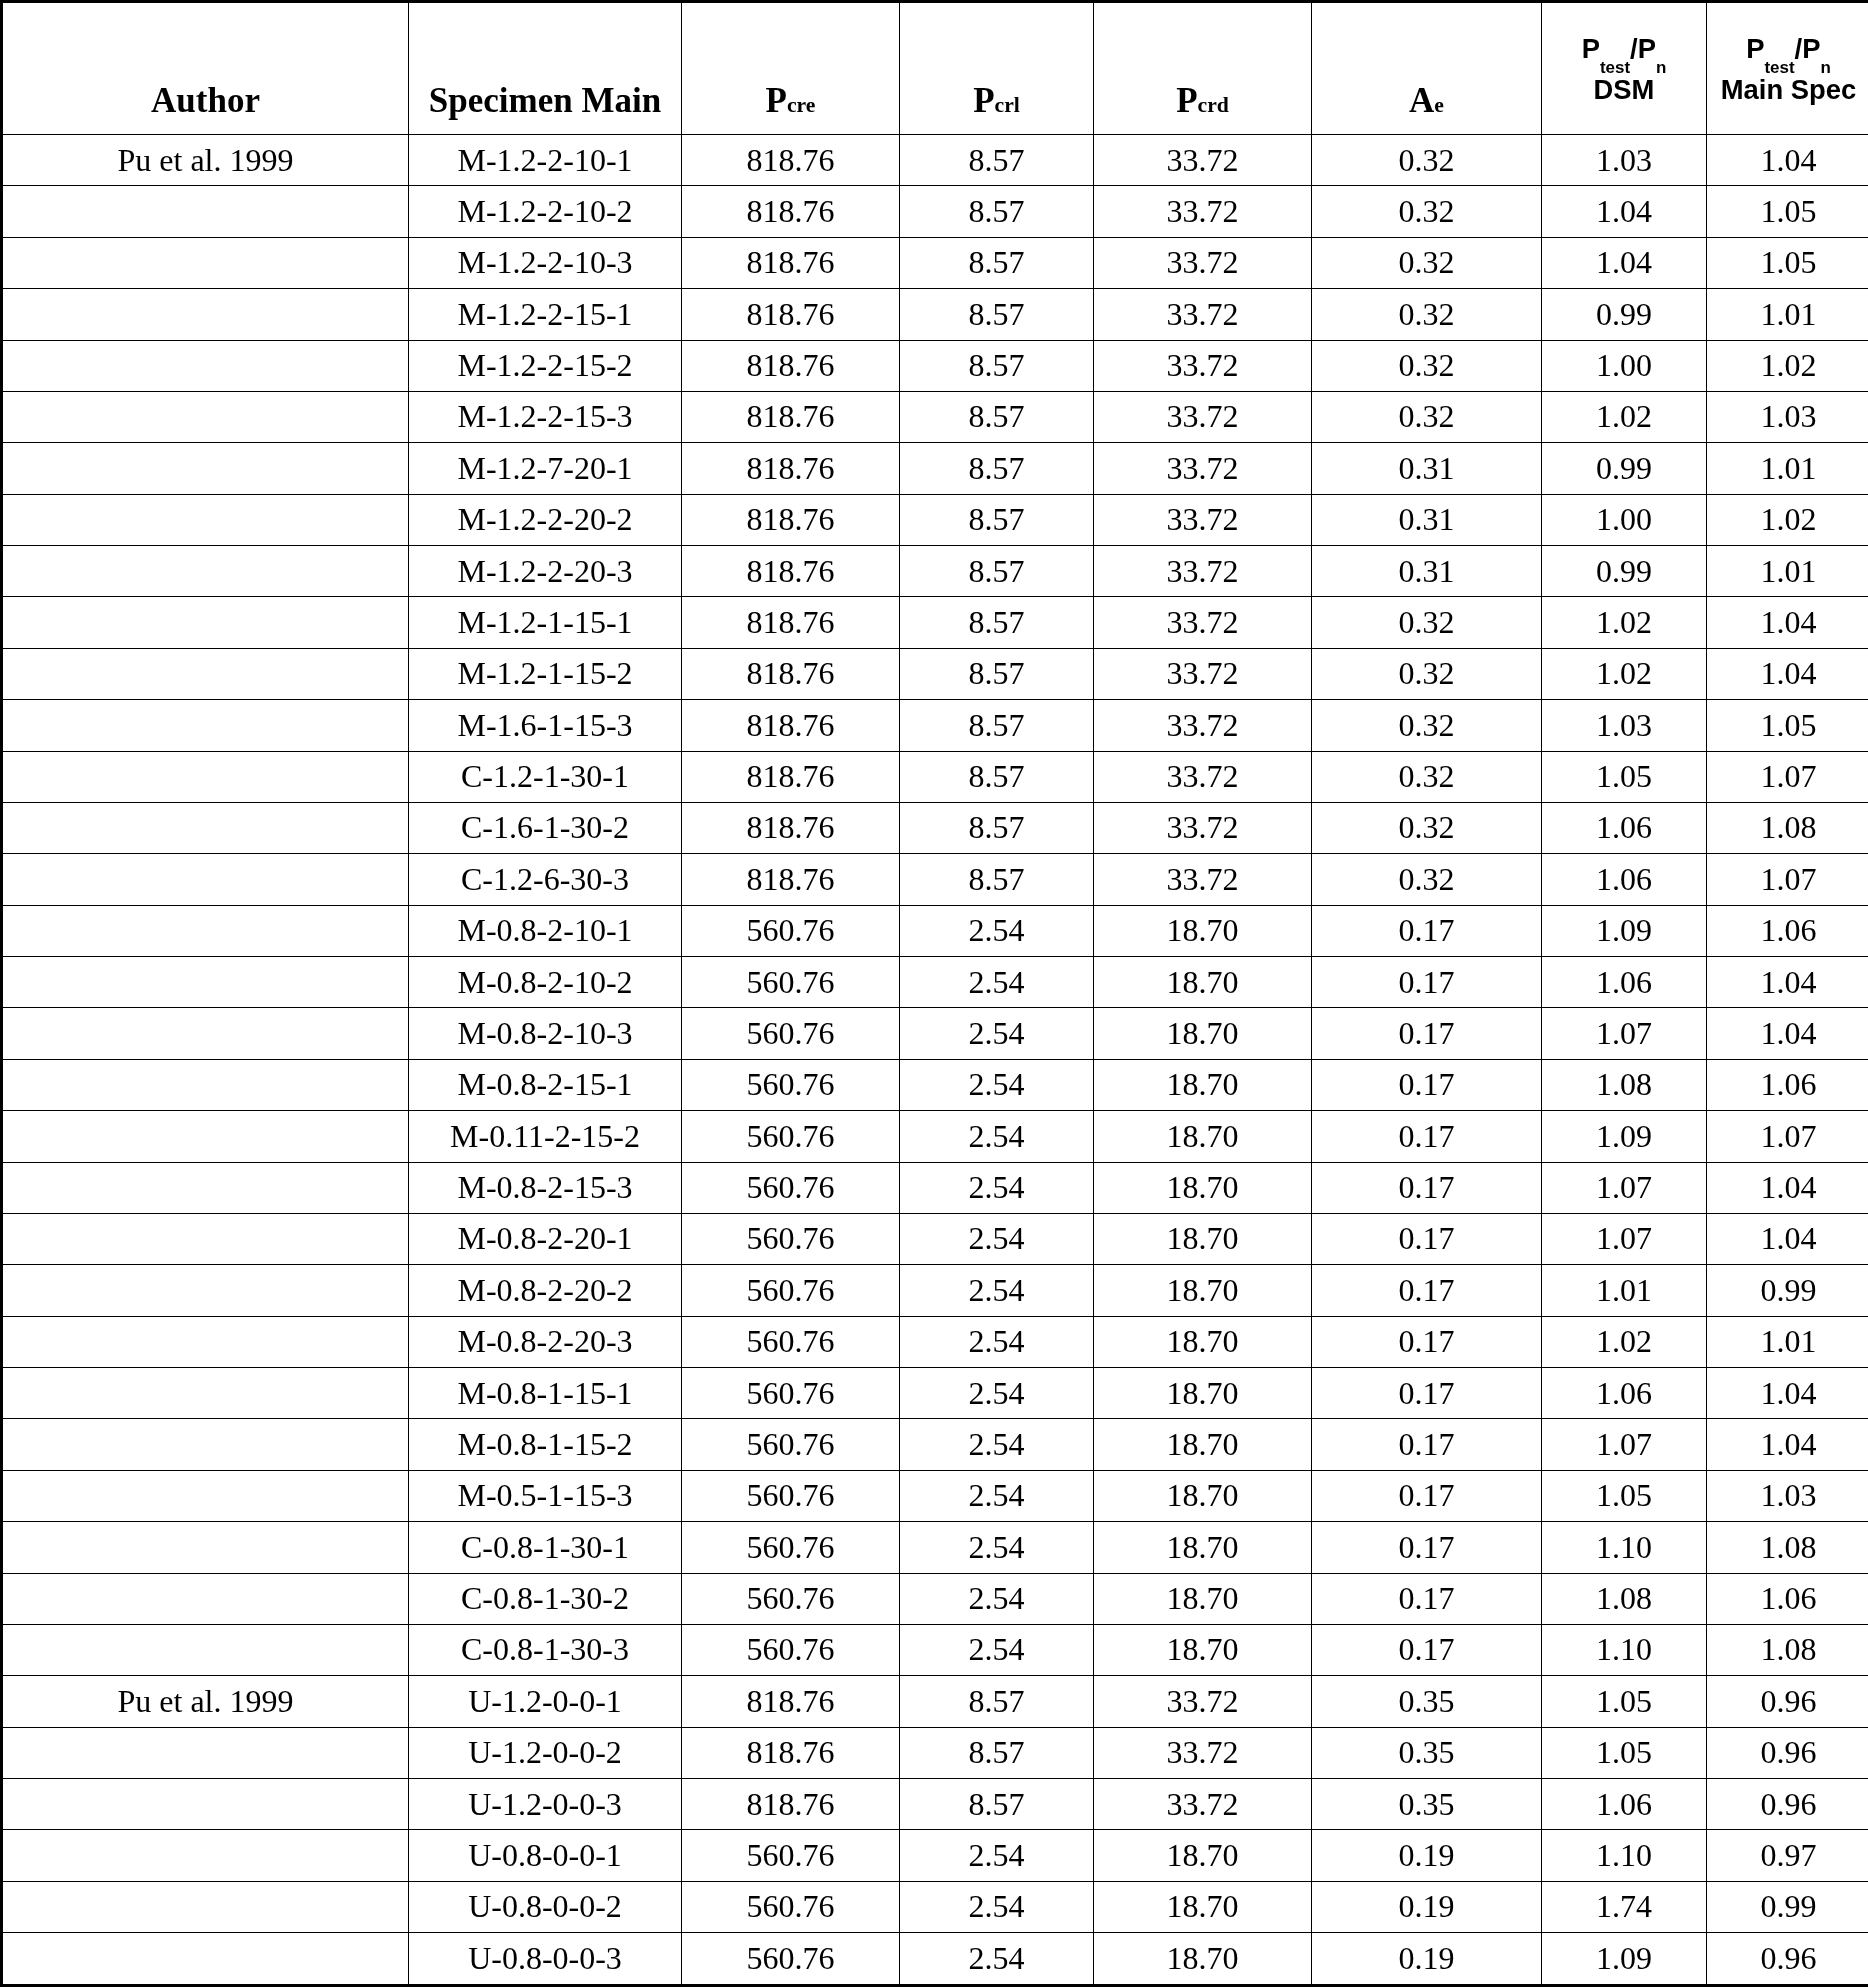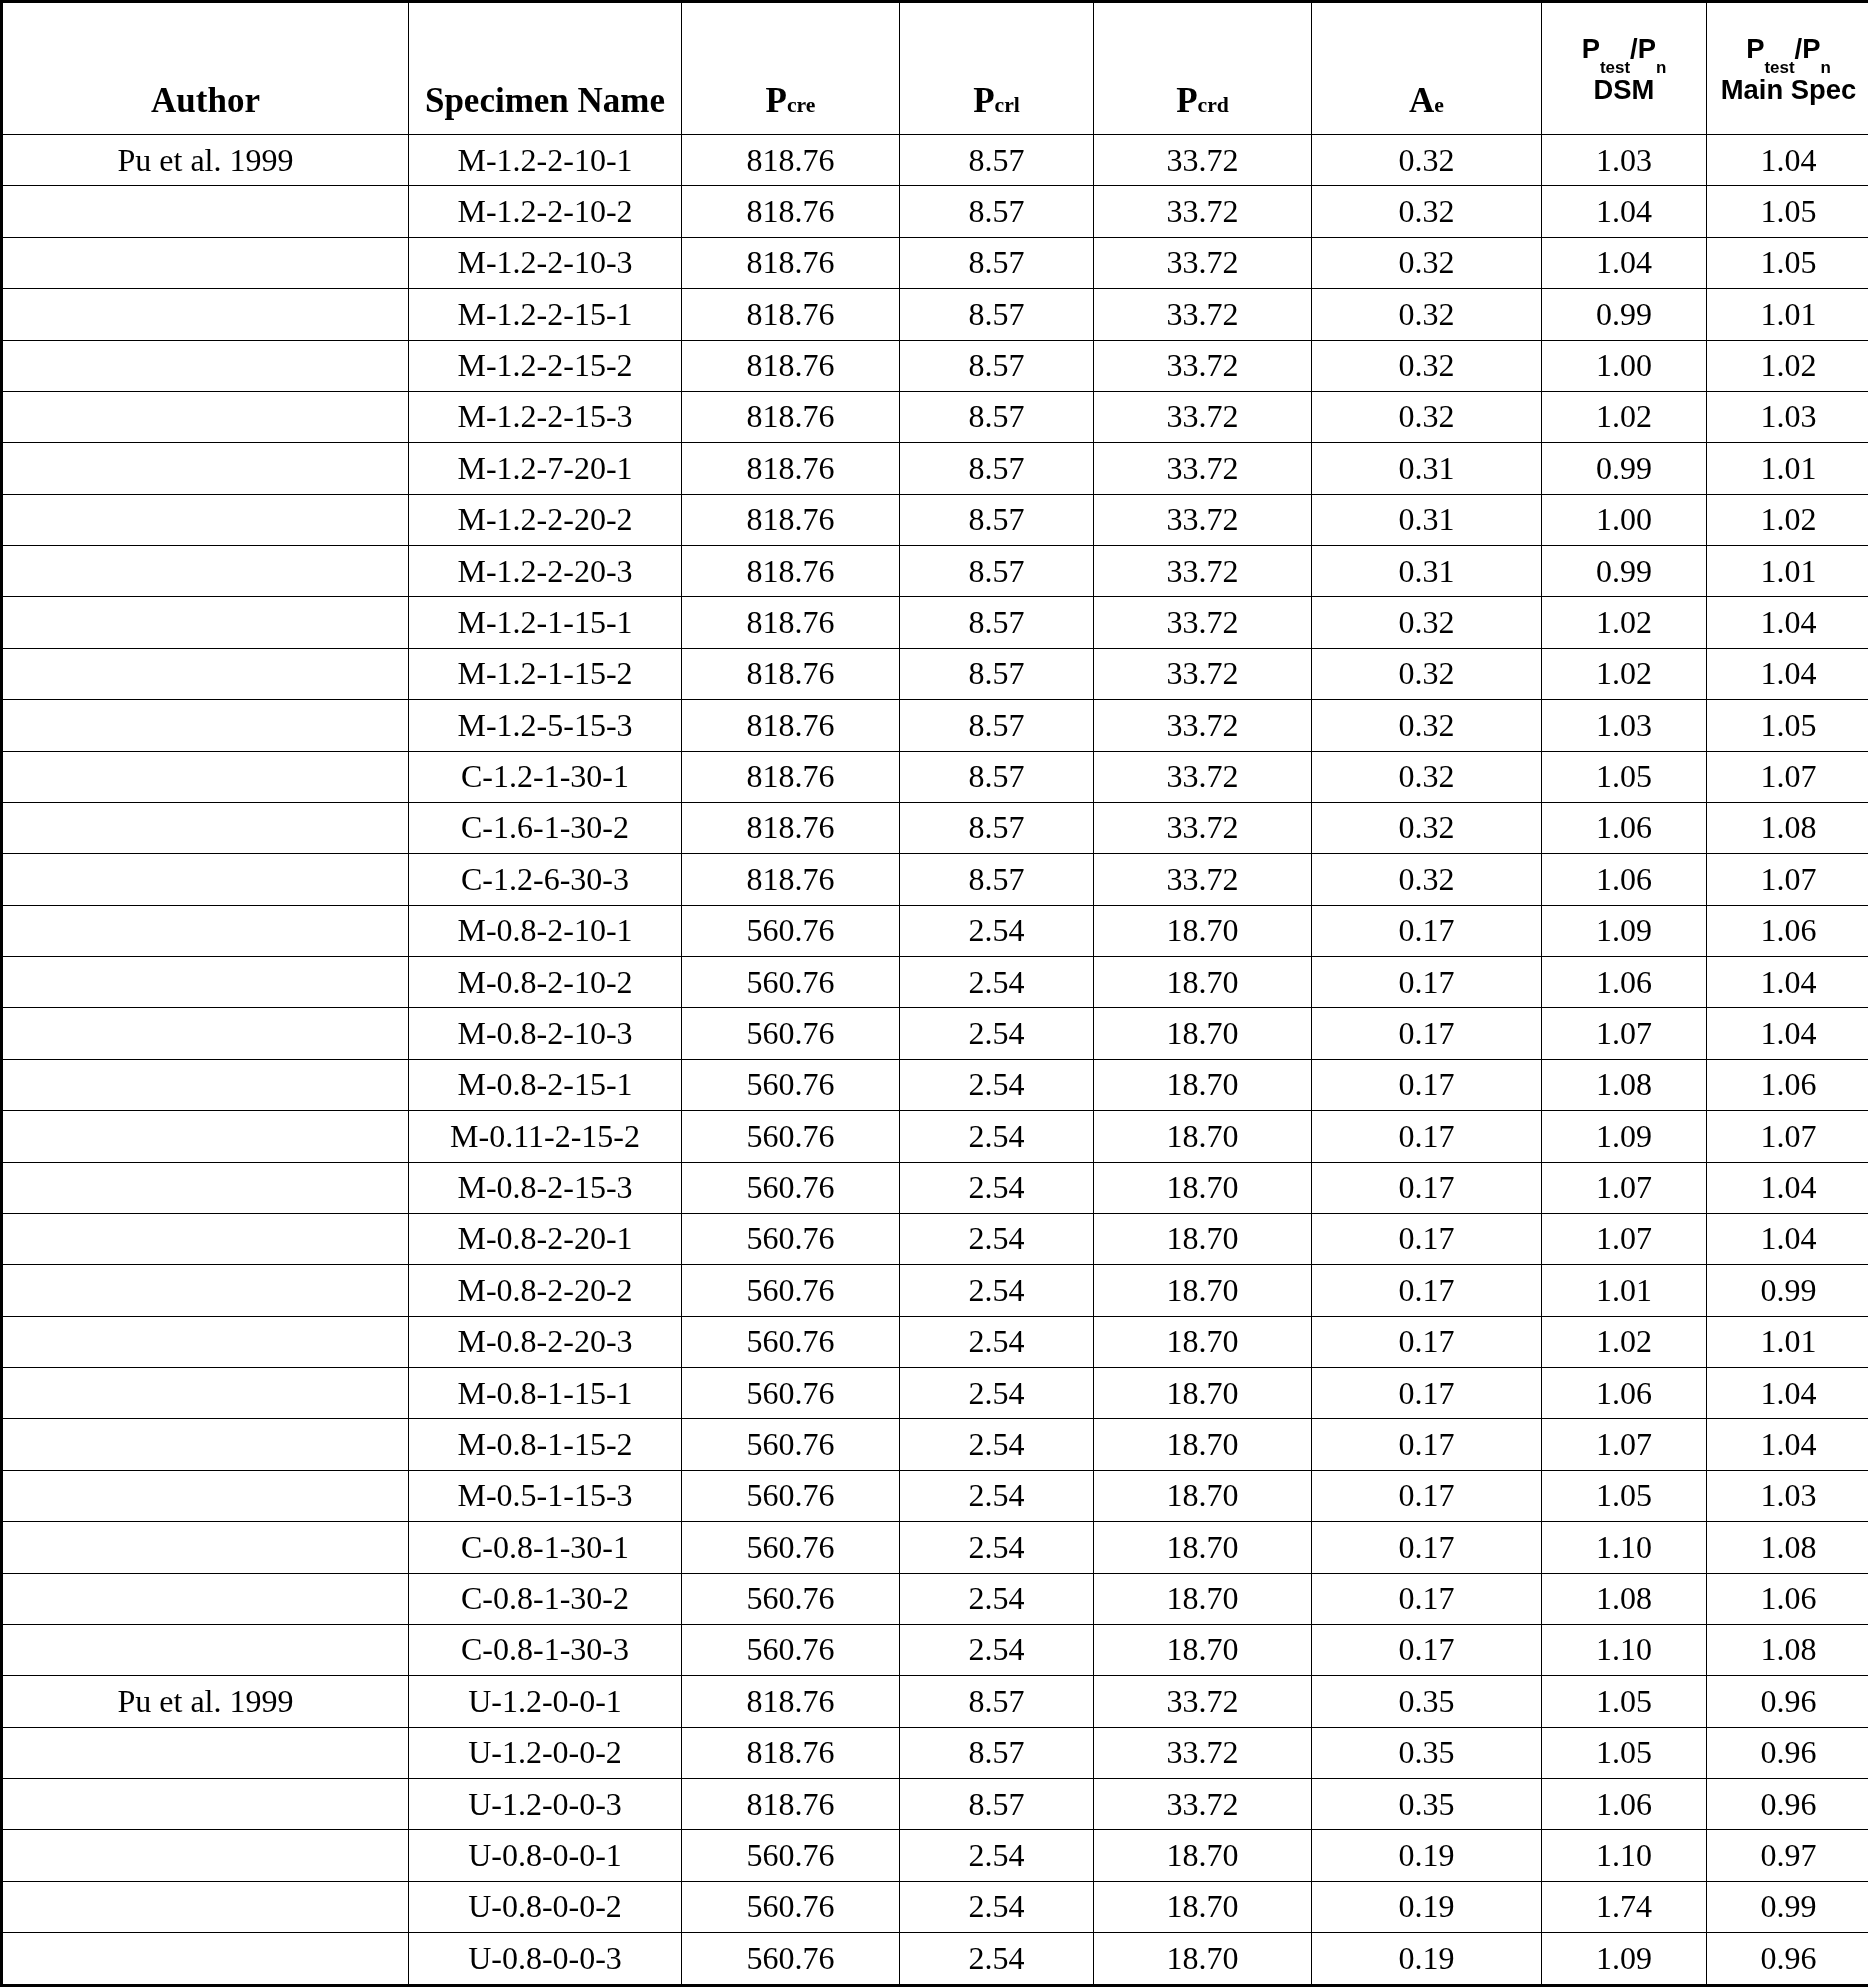--- a/index.html
+++ b/index.html
@@ -83,21 +83,21 @@
       <tr id="header-row">
           <th class="serif-head">
             <div class="hl1"></div>
             <div class="hl2">
               <span>Author</span>
             </div>
           </th>
           <th class="serif-head">
             <div class="hl1"></div>
             <div class="hl2">
-              <span>Specimen Name</span>
+              <span>Specimen Main</span>
             </div>
           </th>
           <th class="serif-head">
             <div class="hl1"></div>
             <div class="hl2">
               <span>P</span>
               <sub>cre</sub>
             </div>
           </th>
           <th class="serif-head">
@@ -247,21 +247,21 @@
           <td>M-1.2-1-15-2</td>
           <td>818.76</td>
           <td>8.57</td>
           <td>33.72</td>
           <td>0.32</td>
           <td>1.02</td>
           <td>1.04</td>
         </tr>
         <tr>
           <td></td>
-          <td>M-1.2-5-15-3</td>
+          <td>M-1.6-1-15-3</td>
           <td>818.76</td>
           <td>8.57</td>
           <td>33.72</td>
           <td>0.32</td>
           <td>1.03</td>
           <td>1.05</td>
         </tr>
         <tr>
           <td></td>
           <td>C-1.2-1-30-1</td>

